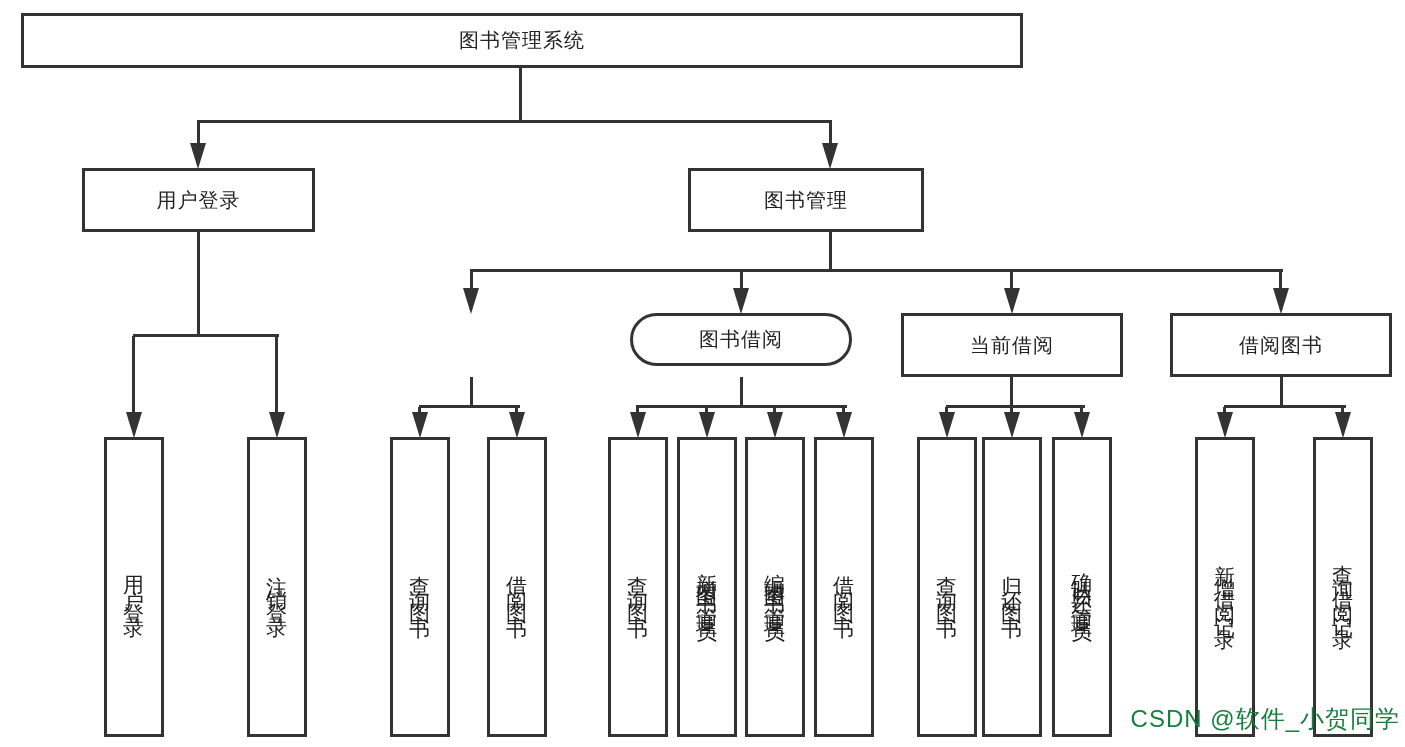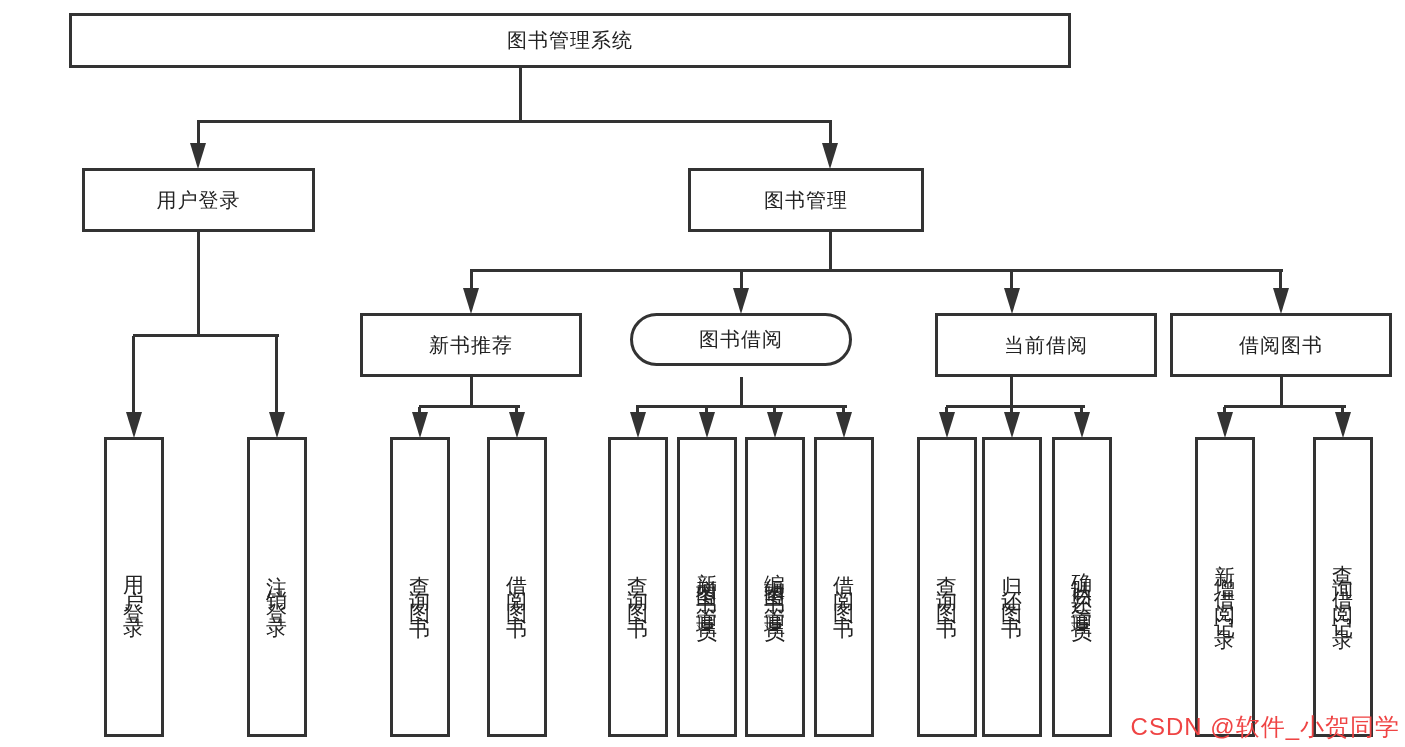--- a/index.html
+++ b/index.html
@@ -19,37 +19,36 @@
   .ls4{letter-spacing:14px;}
   .ls6{letter-spacing:13px;}
   .ls9{letter-spacing:7px;}
   .ln{position:absolute;background:#333333;}
   .ah{
     position:absolute;width:0;height:0;
     border-left:8px solid transparent;border-right:8px solid transparent;
     border-top:26px solid #333333;
   }
   .wm{
-    position:absolute;right:5px;bottom:4px;color:#ef4444;font-size:24px;
+    position:absolute;right:5px;bottom:12px;color:#15803d;font-size:24px;
     letter-spacing:1px;white-space:nowrap;margin-left:19px;
   }
 </style>
 </head>
 <body>
 
 <div class="stage">
 
-  <div class="box hbox" style="left:21px;top:13px;width:1002px;height:55px;margin-left:48px;">图书管理系统</div>
+  <div class="box hbox" style="left:21px;top:13px;width:1002px;height:55px;">图书管理系统</div>
 
   <div class="box hbox" style="left:82px;top:168px;width:233px;height:64px;">用户登录</div>
   <div class="box hbox" style="left:688px;top:168px;width:236px;height:64px;">图书管理</div>
 
-  <div class="box hbox" style="left:360px;top:313px;width:222px;height:64px;">新书推荐</div>
   <div class="box hbox" style="left:630px;top:313px;width:222px;height:53px;border-radius:32px;">图书借阅</div>
-  <div class="box hbox" style="left:901px;top:313px;width:222px;height:64px;margin-left:34px;">当前借阅</div>
+  <div class="box hbox" style="left:901px;top:313px;width:222px;height:64px;">当前借阅</div>
   <div class="box hbox" style="left:1170px;top:313px;width:222px;height:64px;">借阅图书</div>
 
   <div class="box vbox ls4" style="left:104px;">用户登录</div>
   <div class="box vbox ls4" style="left:247px;">注销登录</div>
 
   <div class="box vbox ls4" style="left:390px;">查询图书</div>
   <div class="box vbox ls4" style="left:487px;">借阅图书</div>
 
   <div class="box vbox ls4" style="left:608px;">查询图书</div>
   <div class="box vbox ls9" style="left:677px;">新增图书（管理员）</div>

